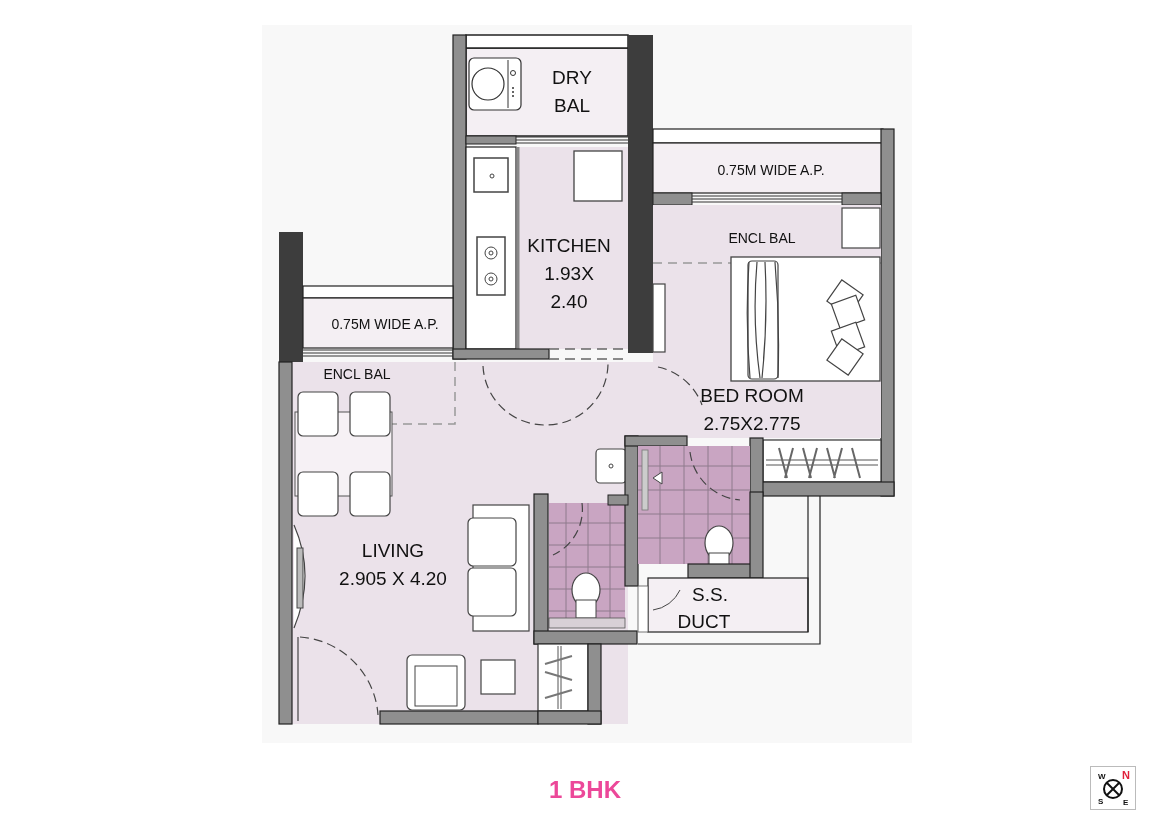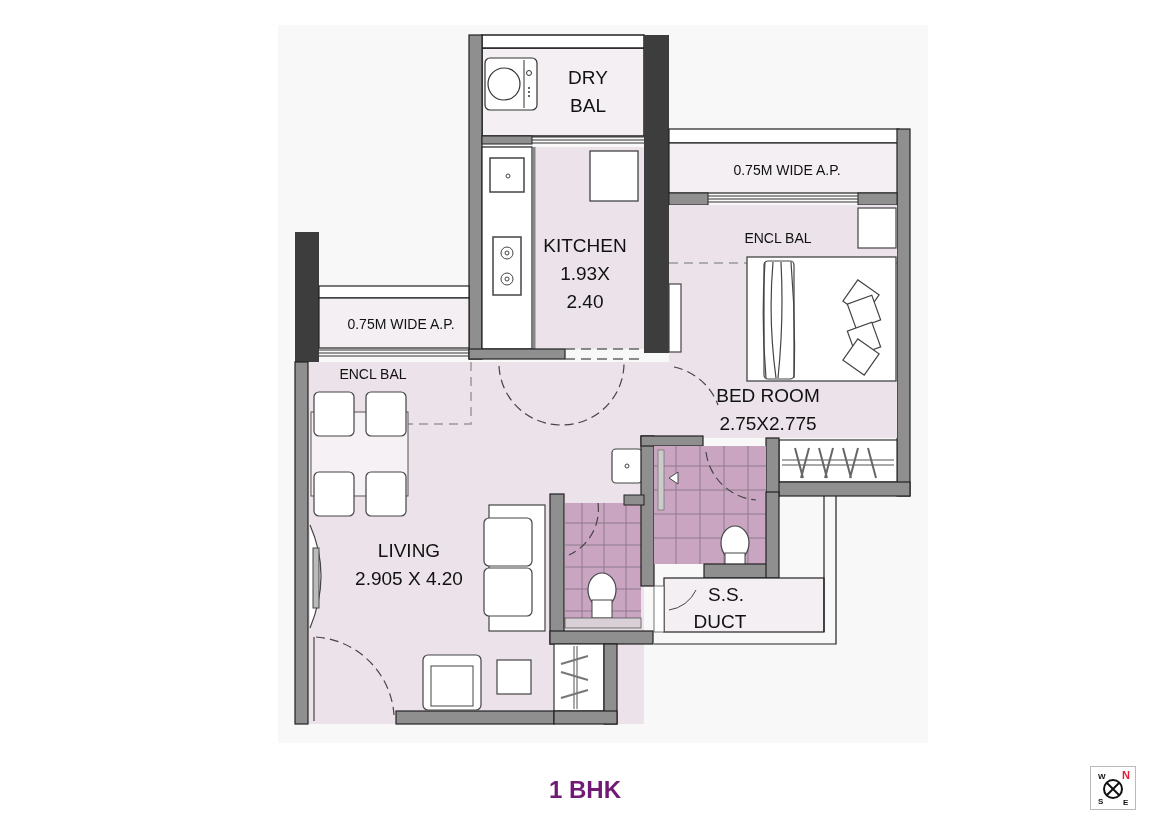--- a/index.html
+++ b/index.html
@@ -1,22 +1,22 @@
 <!DOCTYPE html>
 <html><head>
 <meta charset="utf-8">
 <style>
   html, body { margin: 0; padding: 0; background: #ffffff; }
   body { width: 1161px; height: 824px; position: relative; overflow: hidden; font-family: "Liberation Sans", sans-serif; }
-  #plan-wrap { position: absolute; left: 16px; top: 0; width: 996px; height: 824px; }
+  #plan-wrap { position: absolute; left: 0; top: 0; width: 996px; height: 824px; }
   svg { display: block; }
   .lbl { font-family: "Liberation Sans", sans-serif; fill: #111; }
   .room-lbl { font-size: 19px; }
   .small-lbl { font-size: 14px; }
-  #plan-title { position: absolute; left: 500px; top: 776px; width: 170px; text-align: center; font-family: "Liberation Sans", sans-serif; font-weight: bold; font-size: 24px; color: #701a75; }
+  #plan-title { position: absolute; left: 500px; top: 776px; width: 170px; text-align: center; font-family: "Liberation Sans", sans-serif; font-weight: bold; font-size: 24px; color: #ec4899; }
   #compass { position: absolute; left: 1090px; top: 766px; width: 44px; height: 42px; border: 1px solid #bbb; background: #fff; }
   .cmp { position: absolute; font-family: "Liberation Sans", sans-serif; font-weight: bold; font-size: 8px; color: #111; }
   .cmp-n { color: #e0203a; font-size: 11px; }
 </style>
 </head>
 <body>
 
 <div id="plan-wrap">
 <svg width="1161" height="824" viewBox="0 0 1161 824">
 

